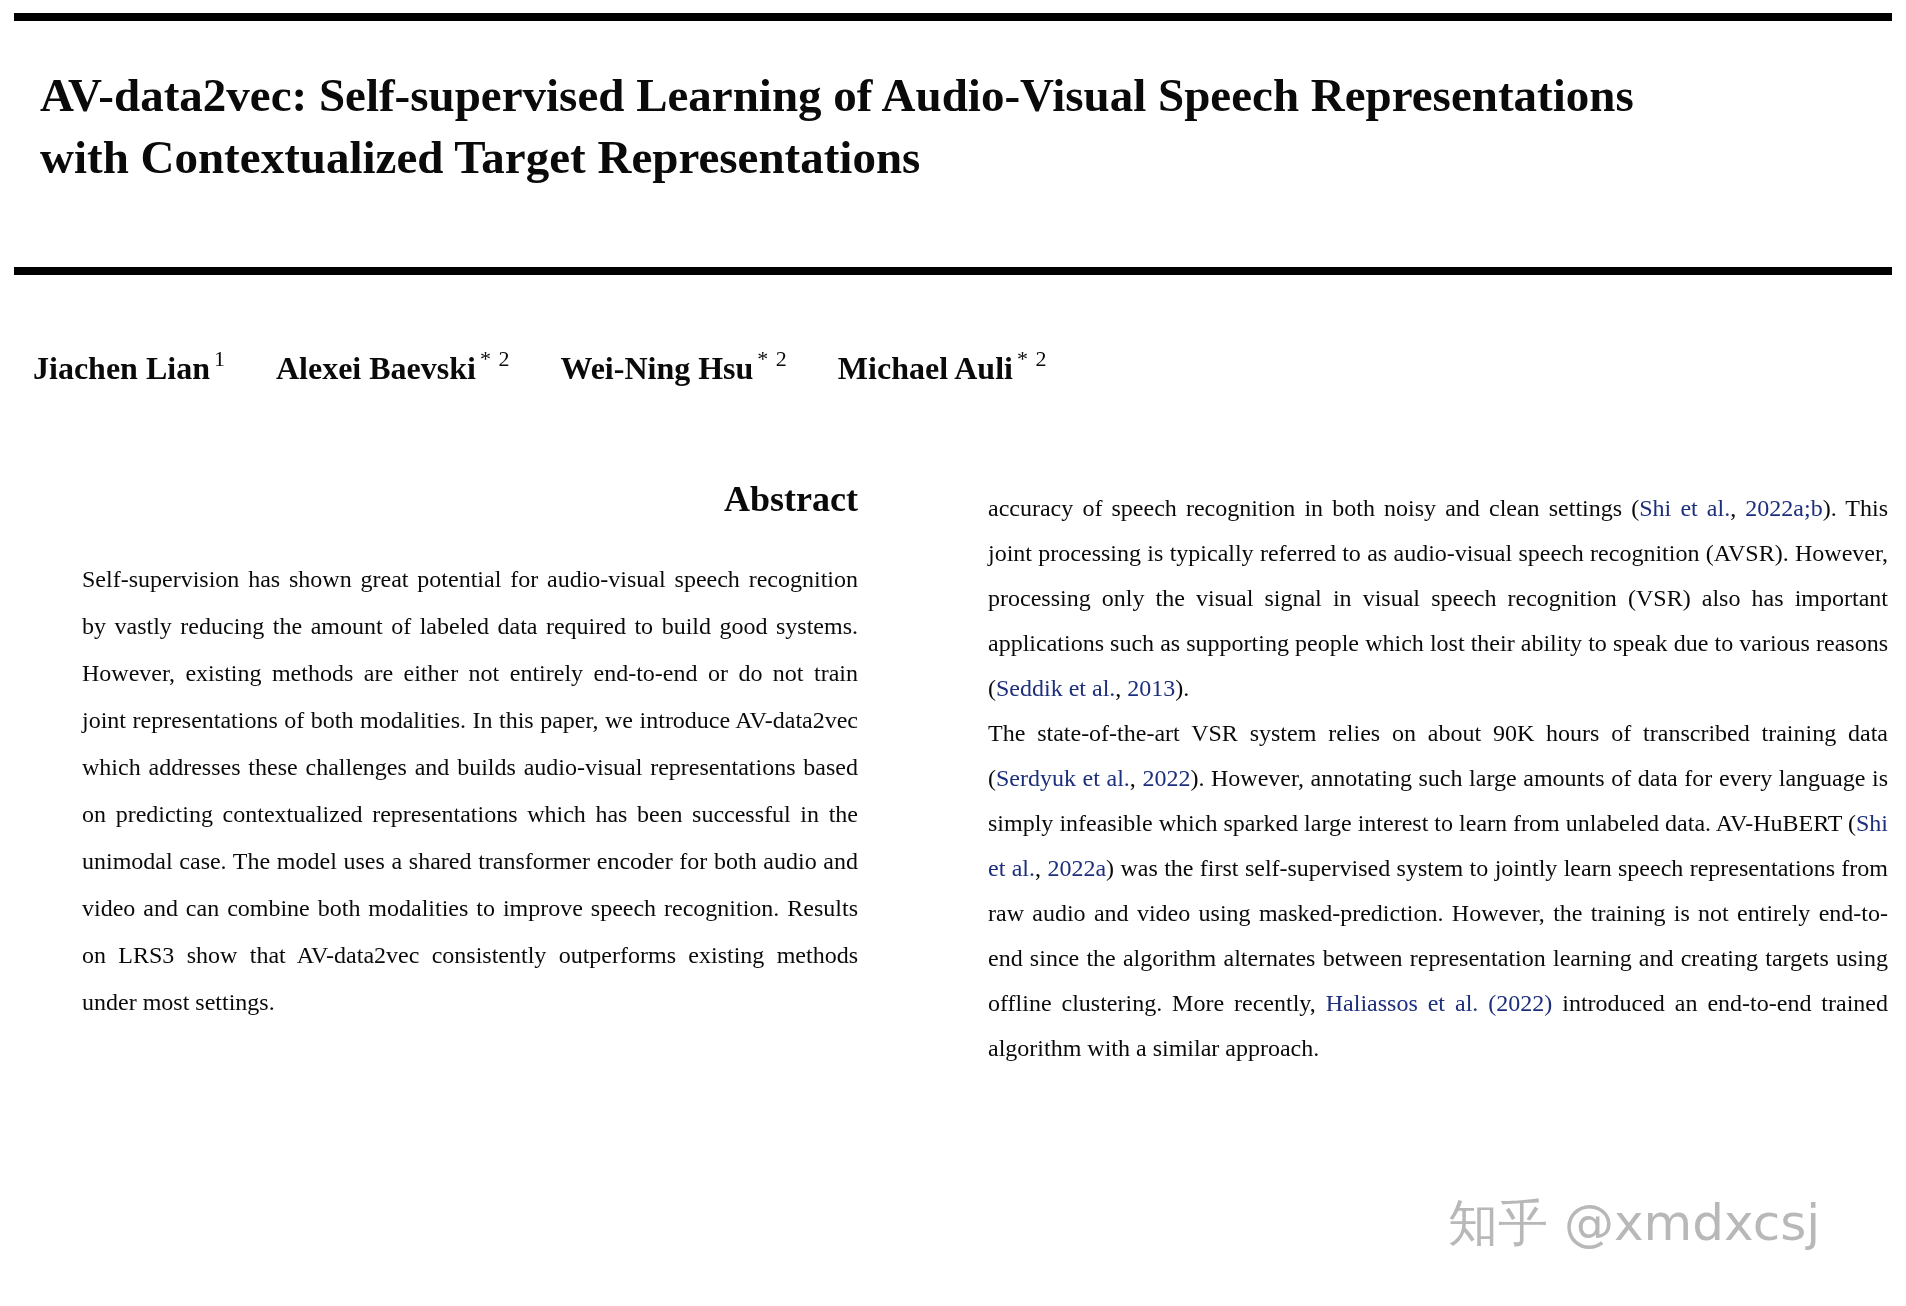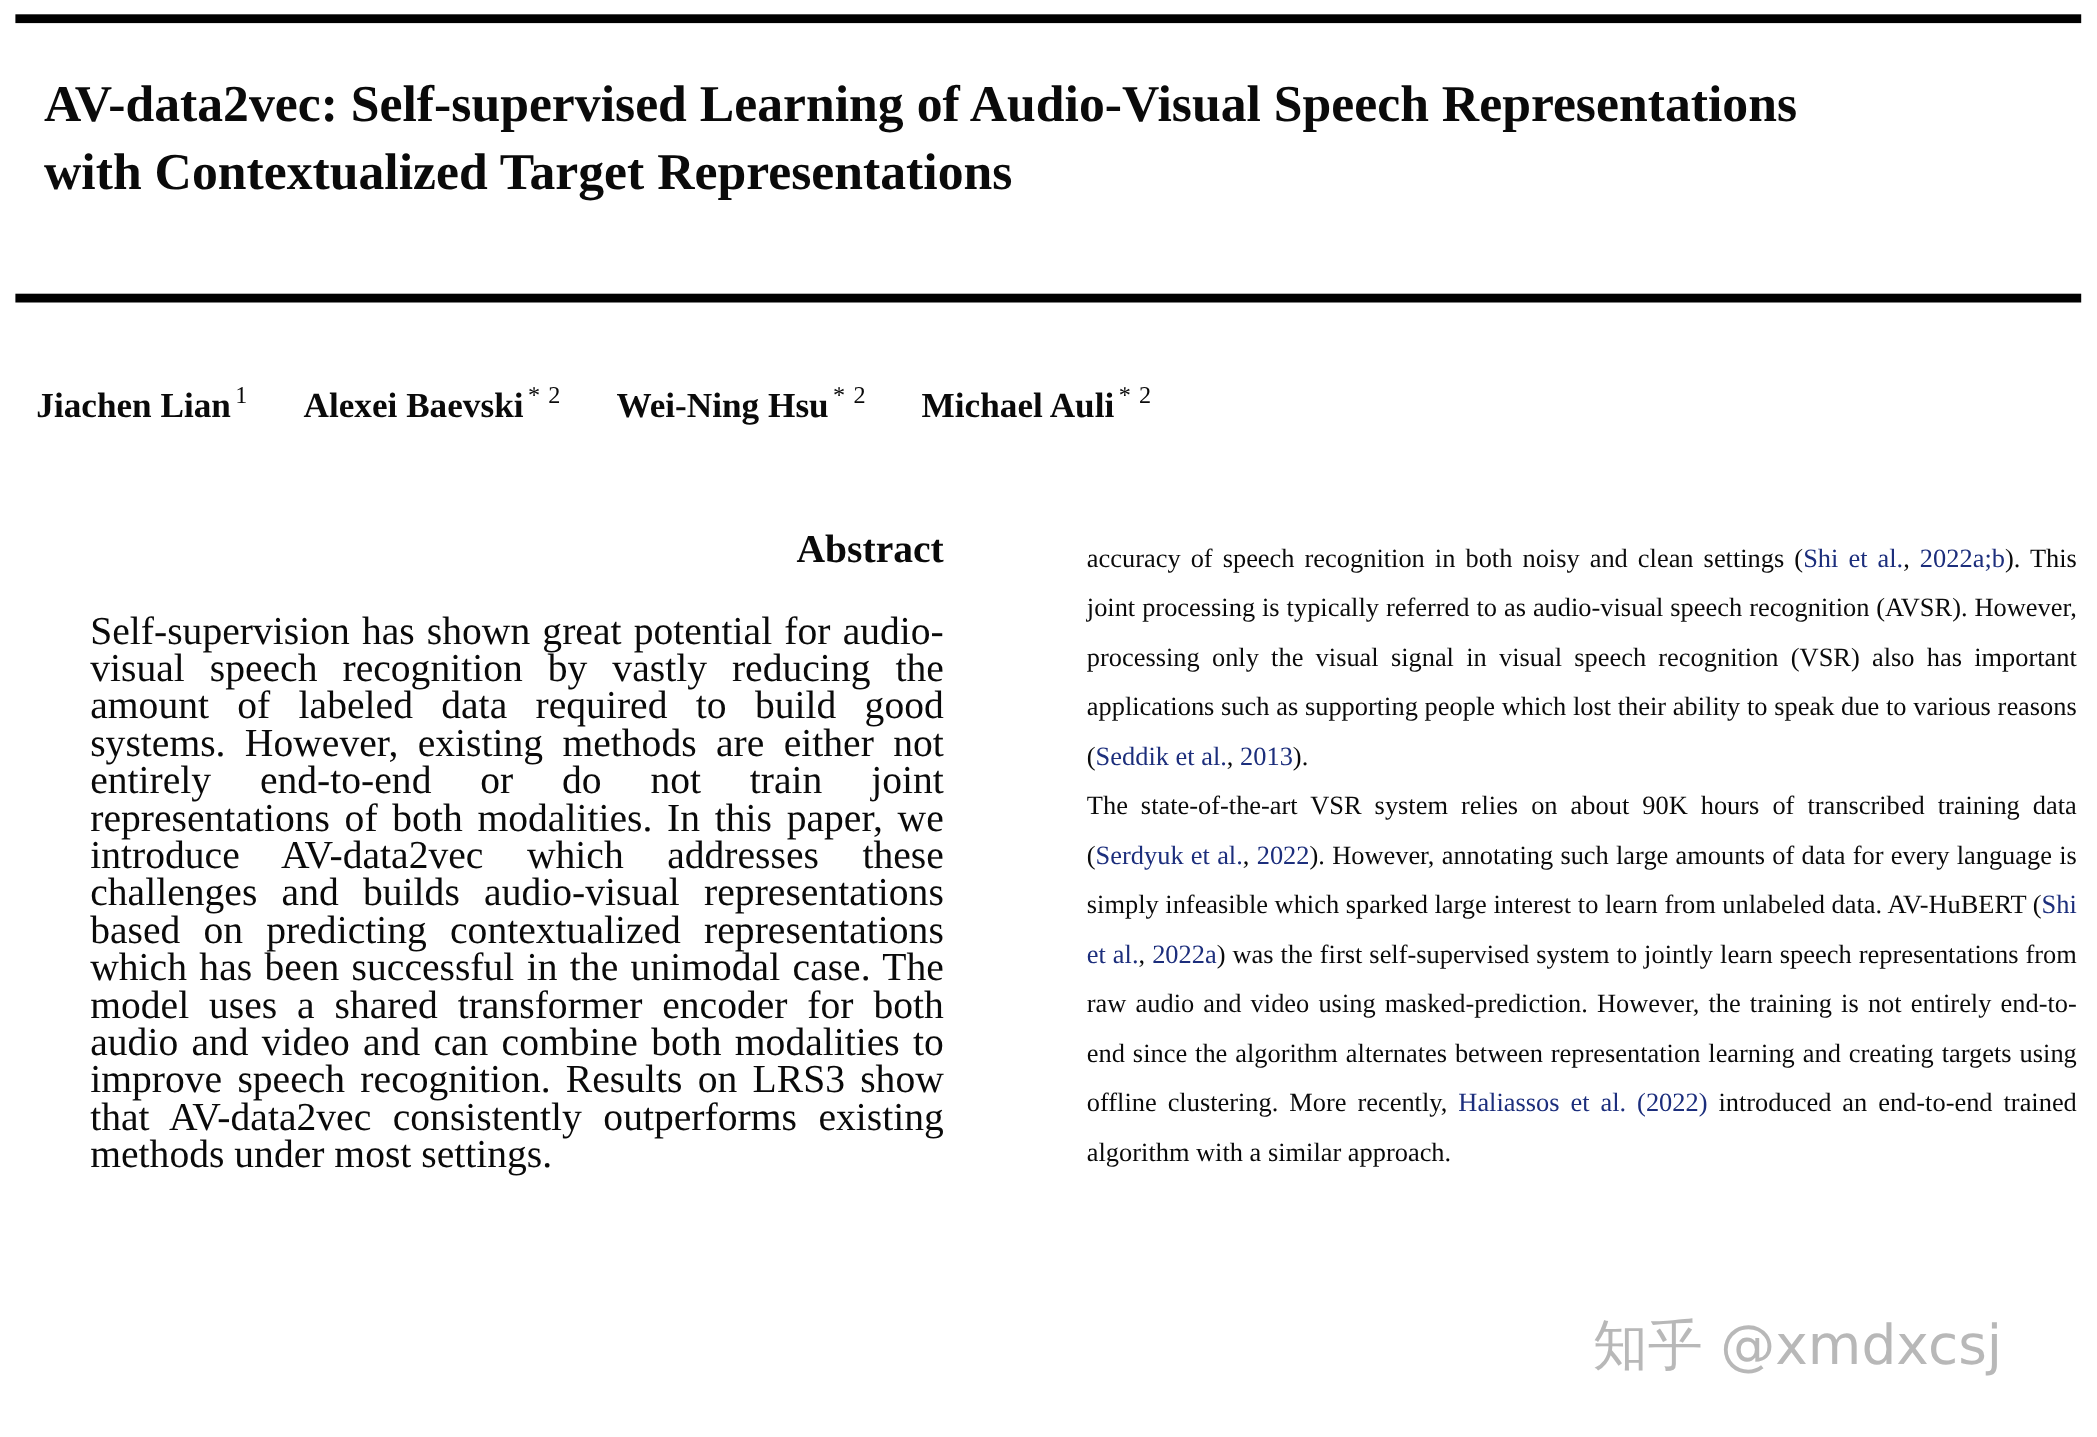--- a/index.html
+++ b/index.html
@@ -60,22 +60,22 @@
     width: 776px;
   }
   .abstract-heading {
     margin: 0 0 36px 0;
     text-align: right;
     font-size: 36px;
     font-weight: bold;
   }
   .abstract-text {
     margin: 0;
-    font-size: 36px;
-    line-height: 34px;
+    font-size: 24px;
+    line-height: 47px;
     text-align: justify;
   }
   .col-right {
     position: absolute;
     left: 988px;
     top: 486px;
     width: 900px;
   }
   .para {
     margin: 0;

